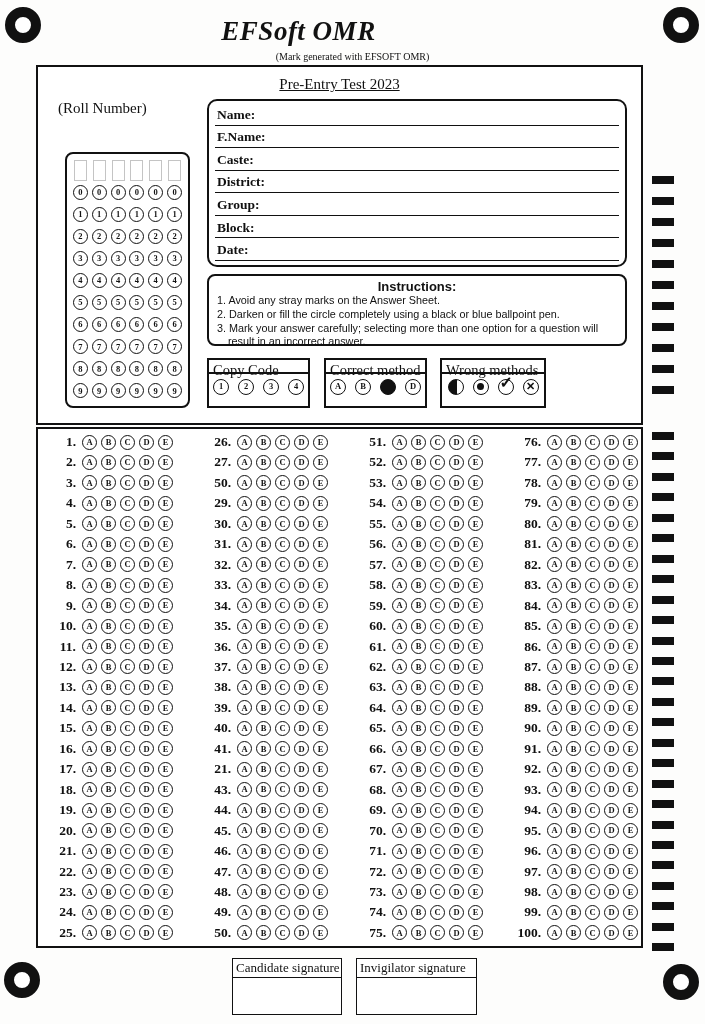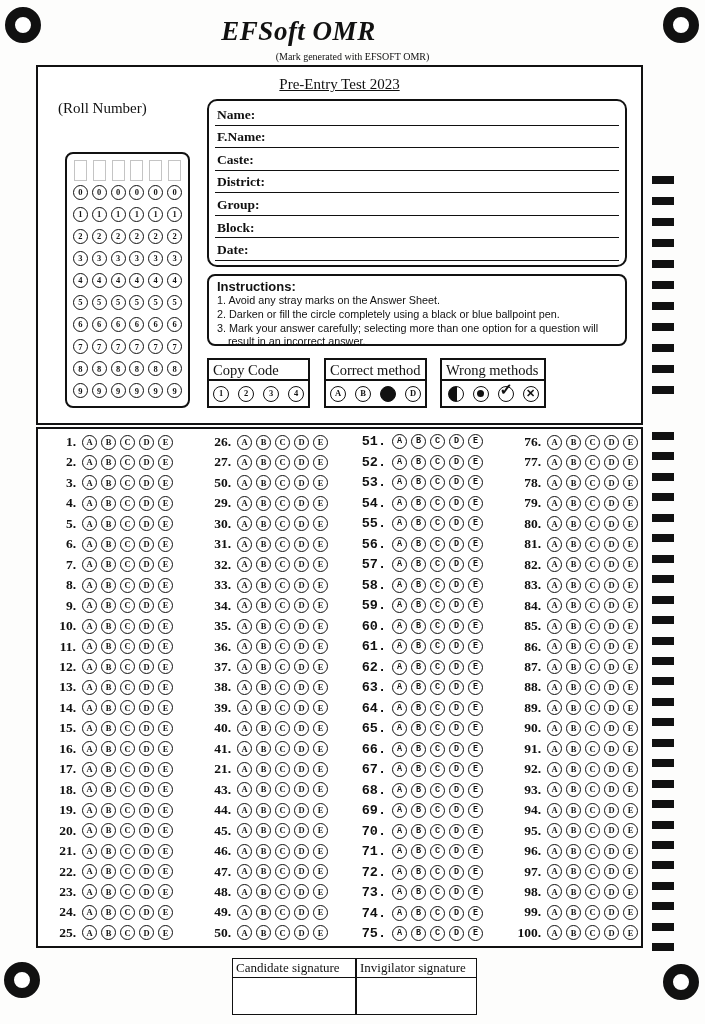--- a/index.html
+++ b/index.html
@@ -36,54 +36,54 @@
 
   
   .fields-box { position:absolute; left:169px; top:32px; width:420px; height:168px; border:2px solid #111;
     border-radius:10px; display:flex; flex-direction:column; padding:2px 6px 4px 6px; background:#fff; }
   .field-row { flex:1; display:flex; align-items:flex-end; border-bottom:1.6px solid #111; }
   .field-label { font-weight:bold; font-size:13.5px; padding-left:2px; line-height:1.4; }
 
   
   .instructions-box { position:absolute; left:169px; top:207px; width:420px; height:72px; border:2px solid #111;
     border-radius:8px; padding:3px 8px; background:#fff; font-family:"Liberation Sans", sans-serif; }
-  .instr-heading { font-size:13px; font-weight:bold; }
+  .instr-heading { font-size:13px; font-weight:bold;text-align:center; }
   .instr-item { font-size:10.8px; line-height:1.28; padding-left:11px; text-indent:-11px; }
 
   
   .code-box { position:absolute; top:291px; height:50px; border:2px solid #111; background:#fff; }
-  .code-box .code-head { height:21px; border-bottom:2px solid #111; font-size:14.5px; padding:0 4px; line-height:20px; }
+  .code-box .code-head { height:14px; border-bottom:2px solid #111; font-size:14.5px; padding:0 4px; line-height:20px; }
   .code-box .code-body { height:25px; display:flex; align-items:center; justify-content:center; gap:9px; }
   .cb-copy    { left:169px; width:103px; }
   .cb-correct { left:286px; width:103px; }
   .cb-wrong   { left:402px; width:106px; }
   .cb-copy .bubble, .cb-correct .bubble { width:14px; height:14px; }
 
   
   .wm-icon { position:relative; display:inline-flex; align-items:center; justify-content:center;
     width:14px; height:14px; border:1.6px solid #111; border-radius:50%; background:#fff; box-sizing:content-box; }
   .wm-half { background:linear-gradient(90deg,#111 0 55%,#fff 55%); }
   .wm-dot::after { content:""; width:7px; height:7px; background:#111; border-radius:50%; }
   .wm-tick::after { content:"\2713"; position:absolute; left:1px; top:-7px; font-size:16px; font-weight:bold; color:#111; }
   .wm-cross::after { content:"\2715"; font-size:11px; font-weight:bold; color:#111; line-height:1; }
 
   
   .answer-box { position:absolute; left:36px; top:427px; width:607px; height:521px; border:2px solid #111; background:#fff; }
   .q-col { position:absolute; top:5px; bottom:5px; display:flex; flex-direction:column; justify-content:space-between; }
-  .q-col-0 { left:6px; }  .q-col-1 { left:161px; }  .q-col-2 { left:316px;font-family:Liberation Mono, monospace; }  .q-col-3 { left:471px; }
+  .q-col-0 { left:6px; }  .q-col-1 { left:161px; }  .q-col-2 { left:316px; }  .q-col-3 { left:471px; }
   .q-row { display:flex; align-items:center; }
   .q-num { width:32px; text-align:right; font-weight:bold; font-size:13.5px; margin-right:6px; }
   .q-opts { display:flex; gap:4px; }
 
   
   .timing-mark { position:absolute; left:652px; width:22px; height:8px; background:#111; }
 
   
   .sig-box { position:absolute; top:958px; height:57px; border:1.6px solid #111; background:#fff; }
-  .sig-candidate  { left:232px; width:124px; }
+  .sig-candidate  { left:232px; width:110px; }
   .sig-invigilator{ left:356px; width:121px; }
   .sig-head { height:19px; border-bottom:1.6px solid #111; font-size:13px; padding:0 3px; line-height:18px; white-space:nowrap; }
   .sig-area { height:36px; }
 </style>
 </head>
 <body>
 
 <div class="page">
 
   <div class="corner-mark cm-tl"></div>

